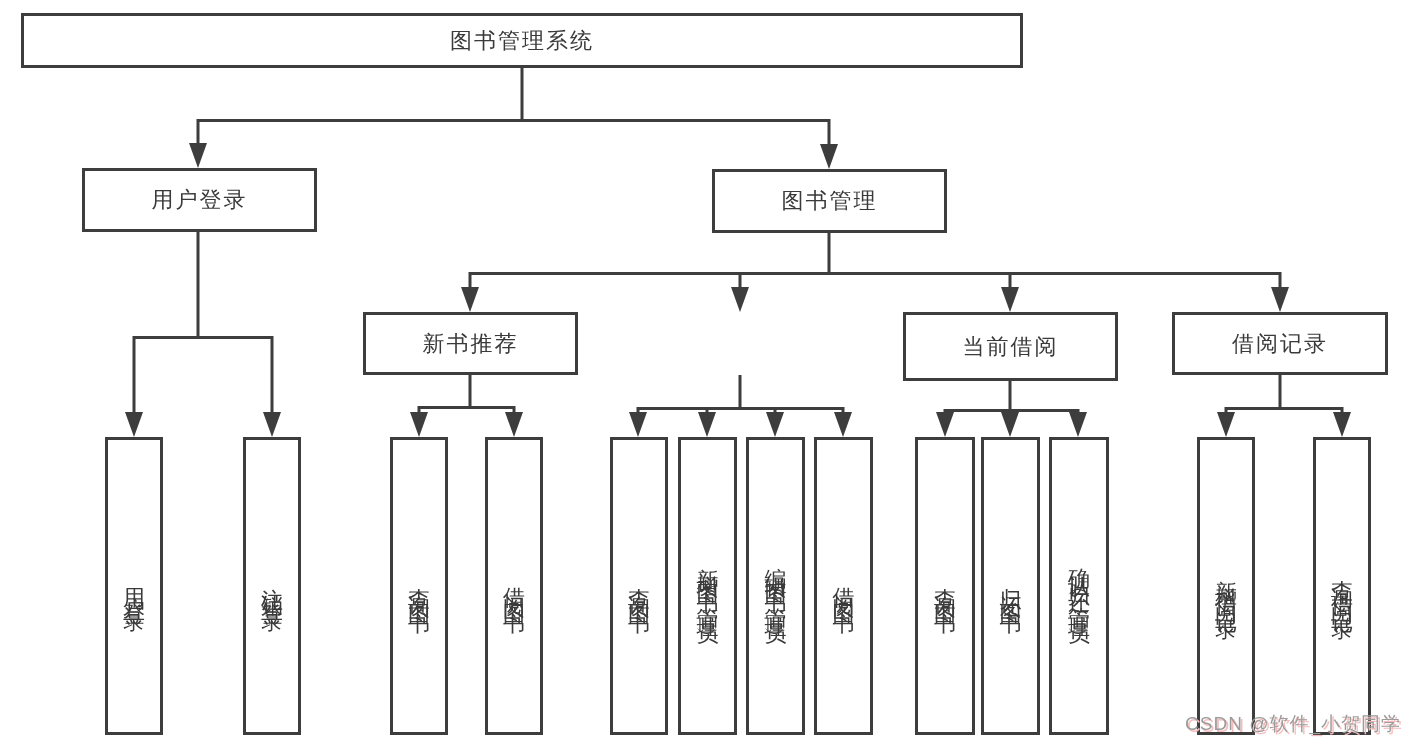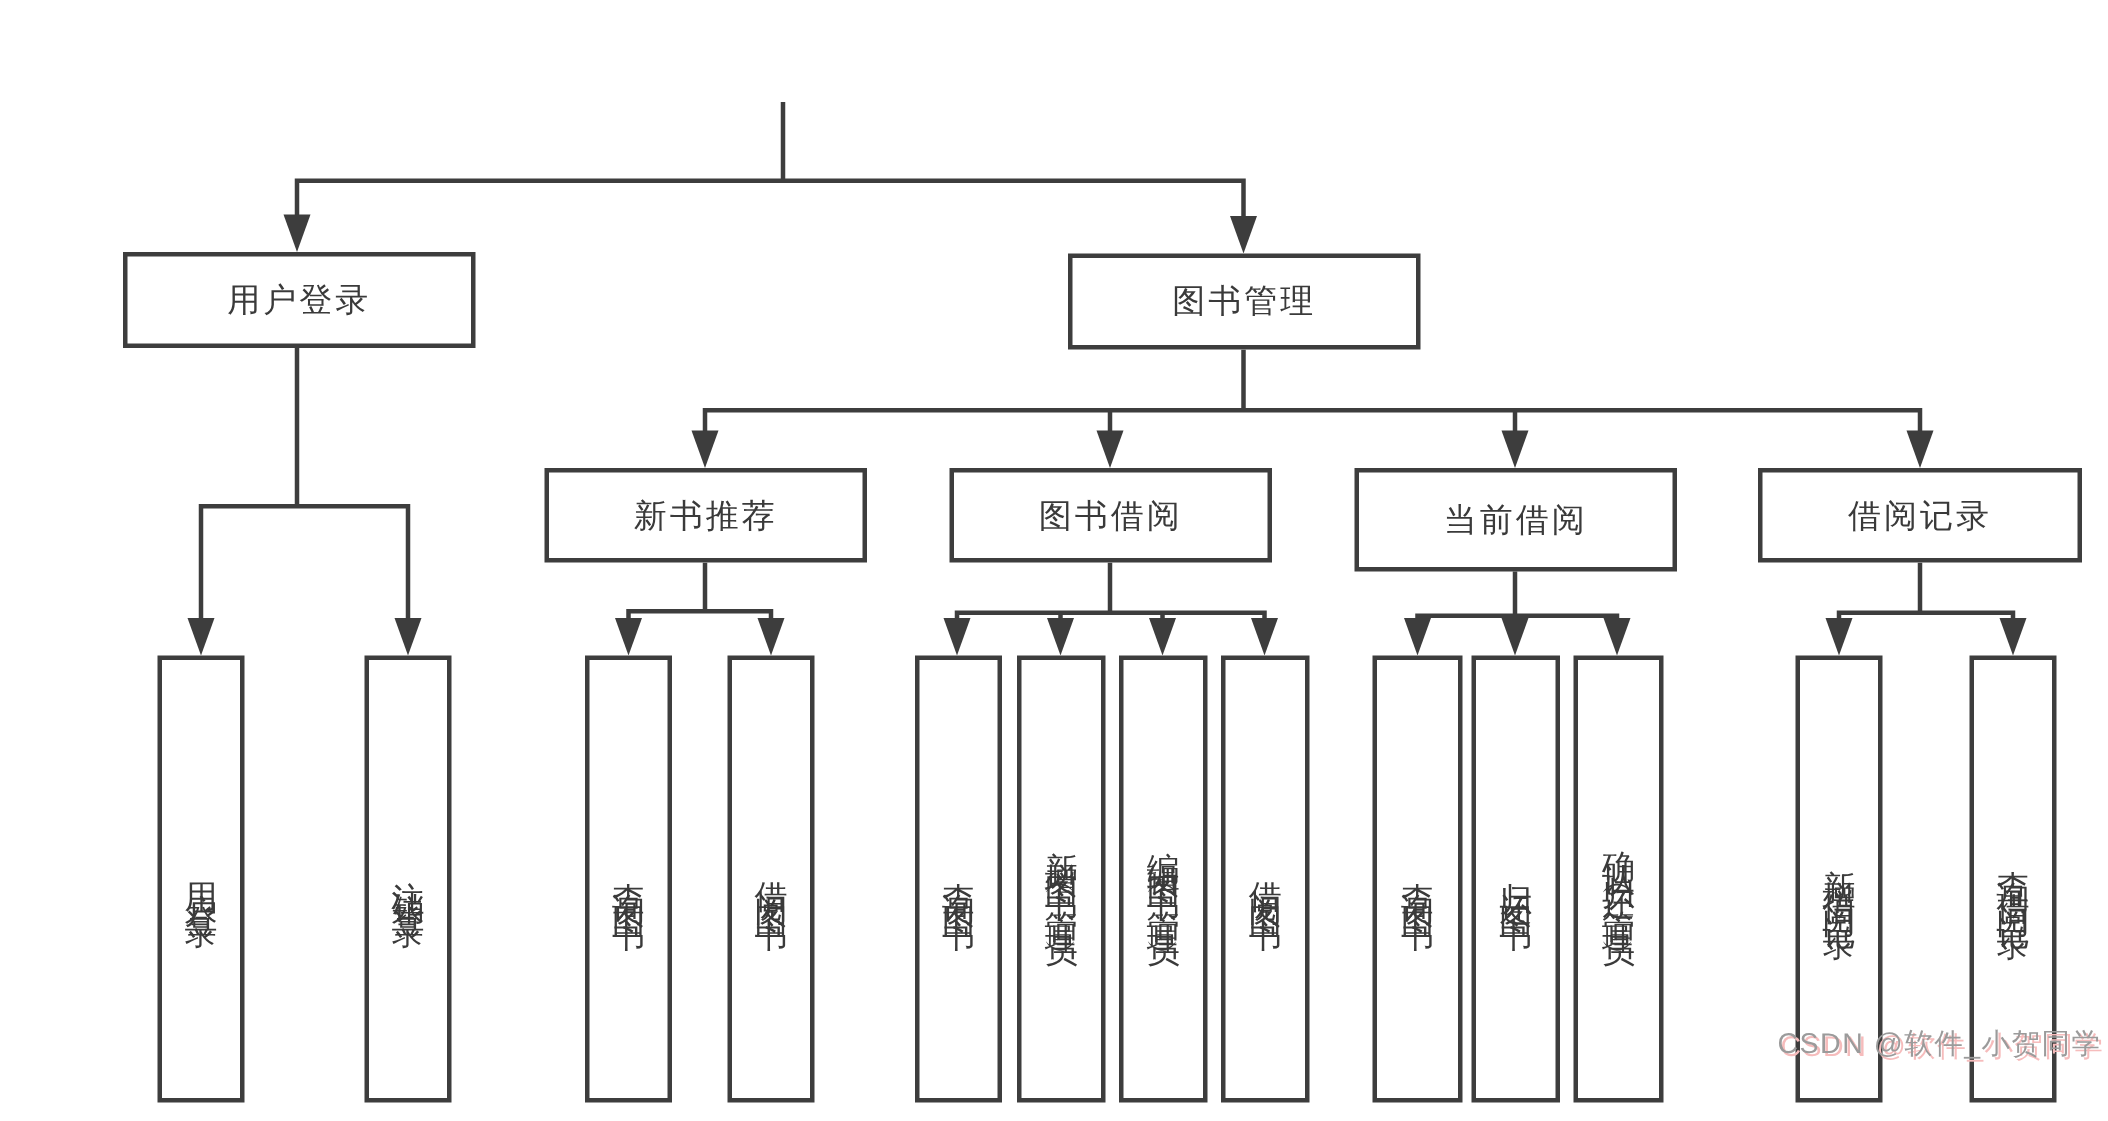--- a/index.html
+++ b/index.html
@@ -30,21 +30,21 @@
     font-size: 22px;
   }
   .hnode span { white-space: nowrap; letter-spacing: 2px; }
   .vnode span {
     writing-mode: vertical-lr;
     text-orientation: mixed;
     letter-spacing: 8px;
     line-height: 1;
   }
   .watermark {
-    position: absolute; right: 4px; top: 683px;
+    position: absolute; right: 4px; top: 711px;
     font-size: 19px; letter-spacing: 1px;
     color: var(--watermark_text);
     text-shadow: 2px 2px 0 var(--watermark_shadow);
     white-space: nowrap;
     text-align: center;
   }
 </style>
 </head>
 <body>
 
@@ -86,33 +86,33 @@
       <polygon points="1010,437 1001,412 1019,412"></polygon>
       <polygon points="1078,437 1069,412 1087,412"></polygon>
     </g>
     <g>
       <path d="M1280 375 V408.5 M1226 408.5 H1342 M1226 407 V417 M1342 407 V417"></path>
       <polygon points="1226,437 1217,412 1235,412"></polygon>
       <polygon points="1342,437 1333,412 1351,412"></polygon>
     </g>
   </svg>
 
+  <div class="node hnode" style="left:21px; top:13px; width:1002px; height:55px;">
+    <span>图书管理系统</span>
+  </div>
 
   <div class="node hnode" style="left:82px; top:168px; width:235px; height:64px;">
     <span>用户登录</span>
   </div>
   <div class="node hnode" style="left:363px; top:312px; width:215px; height:63px;">
     <span>新书推荐</span>
   </div>
 
   <div class="node hnode" style="left:712px; top:169px; width:235px; height:64px;">
     <span>图书管理</span>
-  </div>
-  <div class="node hnode" style="left:633px; top:312px; width:215px; height:63px;">
-    <span>图书借阅</span>
   </div>
   <div class="node hnode" style="left:903px; top:312px; width:215px; height:69px;">
     <span>当前借阅</span>
   </div>
   <div class="node hnode" style="left:1172px; top:312px; width:216px; height:63px;">
     <span>借阅记录</span>
   </div>
 
   <div class="node vnode" style="left:105px; top:437px; width:58px; height:298px;">
     <span>用户登录</span>

